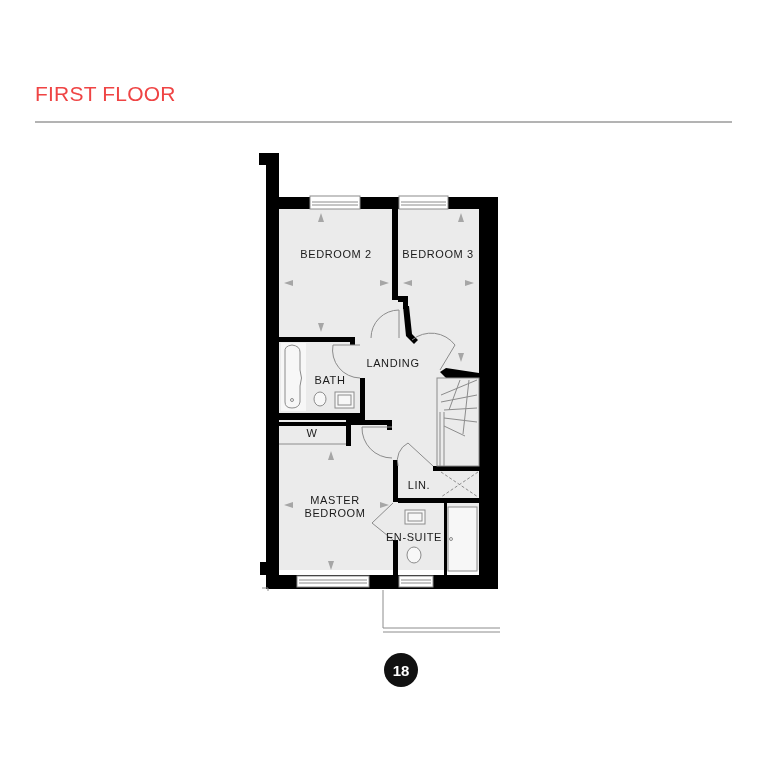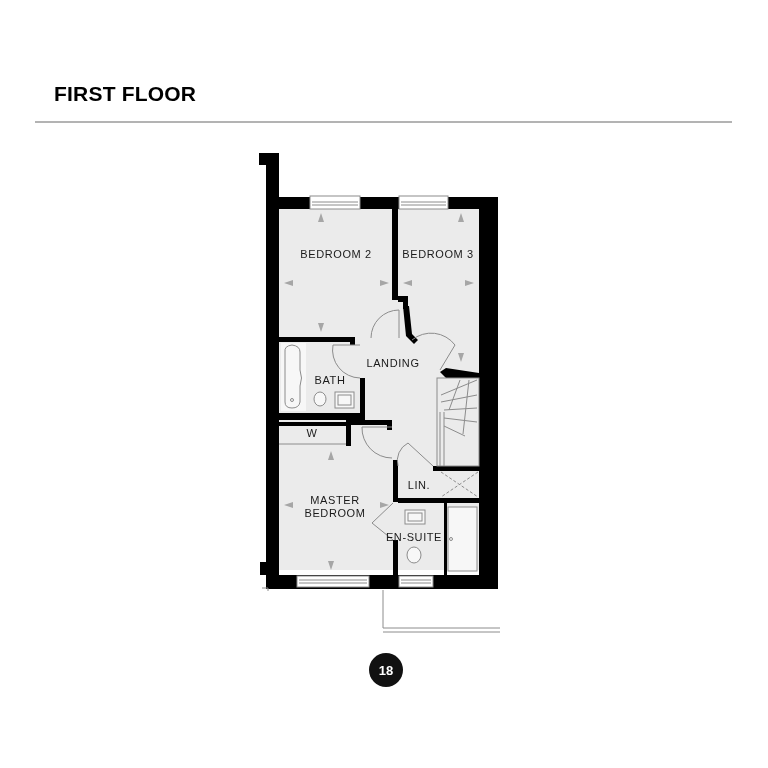--- a/index.html
+++ b/index.html
@@ -1,21 +1,21 @@
 <!DOCTYPE html>
 <html><head>
   <meta charset="utf-8">
   <style>
     html, body { margin: 0; padding: 0; background: #ffffff; }
     body { width: 768px; height: 768px; position: relative; overflow: hidden; font-family: "Liberation Sans", "DejaVu Sans", sans-serif; }
-    .title { position: absolute; left: 35px; top: 82px; font-size: 21px; color: #000000; letter-spacing: 0.2px; font-weight: 700; margin-left: 19px; }
+    .title { position: absolute; left: 35px; top: 82px; font-size: 21px; color: #ef4444; letter-spacing: 0.2px; font-weight: 400; }
     .rule { position: absolute; left: 35px; top: 121px; width: 697px; height: 2px; background: #b3b3b3; }
     svg.plan { position: absolute; left: 0; top: 0; }
     .room-label { font-family: "Liberation Sans", "DejaVu Sans", sans-serif; font-size: 11px; fill: #1a1a1a; letter-spacing: 0.6px; }
-    .badge { position: absolute; left: 369px; top: 653px; width: 34px; height: 34px; border-radius: 50%; background: #111; color: #fff; font-size: 13px; font-weight: 700; display: flex; align-items: center; justify-content: center; }
+    .badge { position: absolute; left: 384px; top: 653px; width: 34px; height: 34px; border-radius: 50%; background: #111; color: #fff; font-size: 15px; font-weight: 700; display: flex; align-items: center; justify-content: center; }
   </style>
 </head>
 <body>
 
 <div class="title">FIRST FLOOR</div>
 <div class="rule"></div>
 
 <svg class="plan" width="768" height="768" viewBox="0 0 768 768">
 
   <g fill="#ebebeb">

